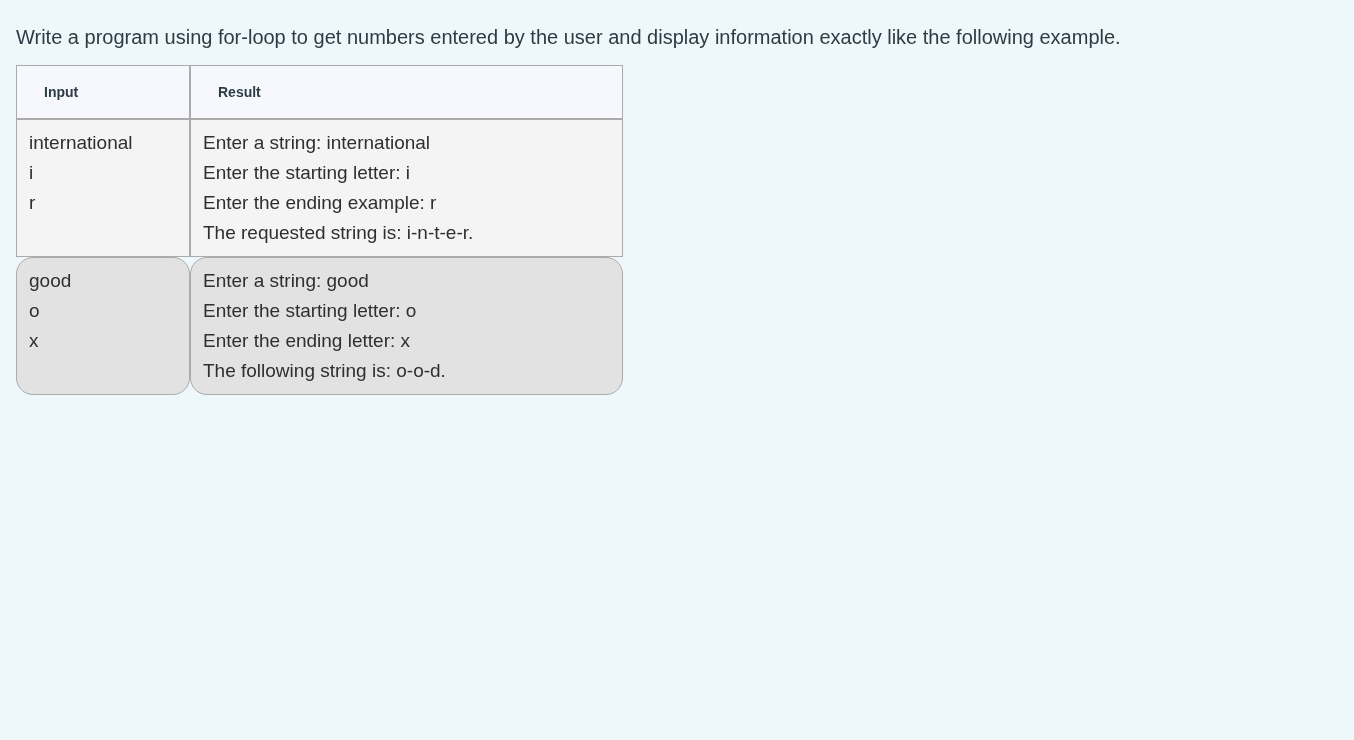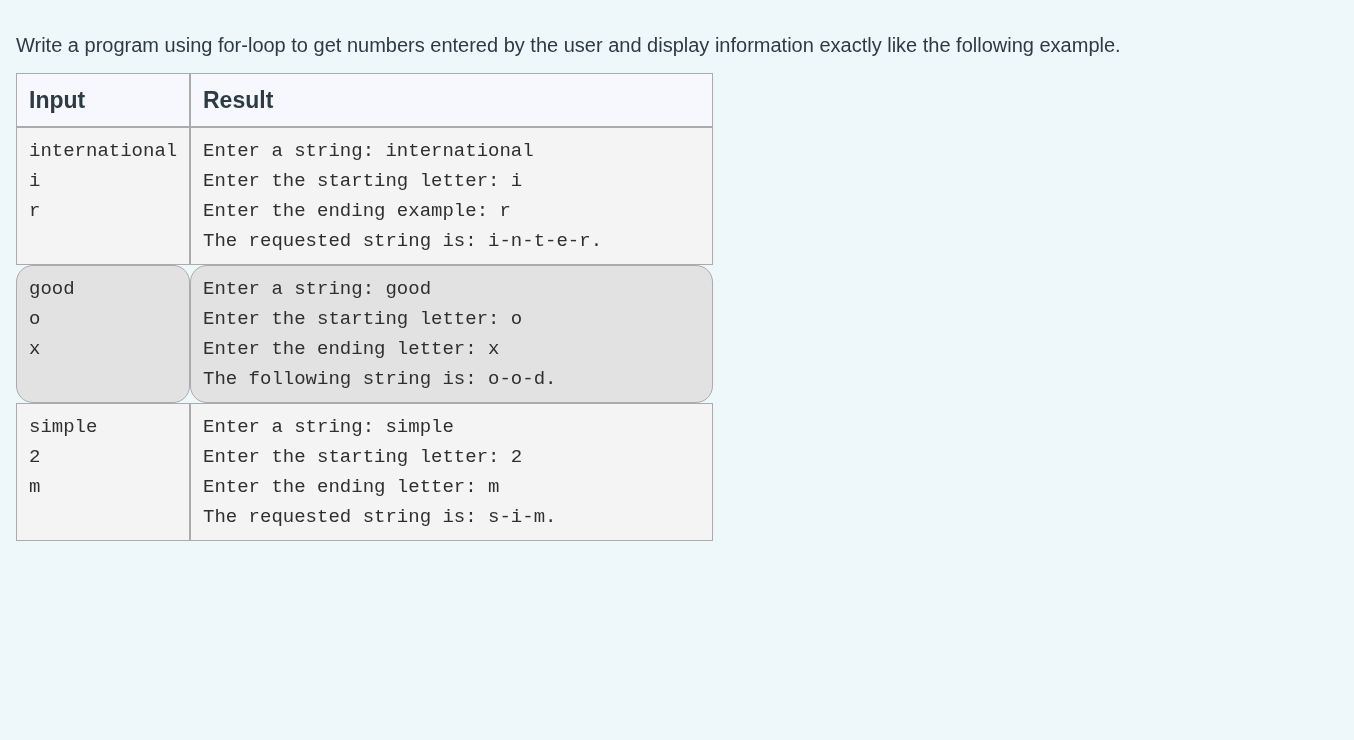--- a/index.html
+++ b/index.html
@@ -13,21 +13,21 @@
     background: var(--page-bg, #eef7fa);
     font-family: "Liberation Sans", sans-serif;
     color: var(--text-color, #2d3b45);
     padding: 16px;
     overflow: hidden;
   }
 
   .question-text {
     font-size: 20px;
     line-height: 27px;
-    margin: 16px 0 14px 0;
+    margin: 8px 0 14px 0;
   }
 
   .example-label {
     font-size: 20px;
     line-height: 27px;
     font-weight: 700;
     margin: 0 0 16px 0;
   }
 
   table.examples {
@@ -39,33 +39,33 @@
 
   table.examples th,
   table.examples td {
     border: 1px solid var(--border-color, #ababab);
     vertical-align: top;
     text-align: left;
   }
 
   table.examples th {
     background: var(--header-bg, #f6f8fd);
-    font-size: 23px;
+    font-size: 14px;
     font-weight: 700;
     line-height: 26px;
-    padding: 13px 12px;
+    padding: 13px 27px;
     color: var(--text-color, #2d3b45);
     margin-left: 37px;
   }
 
   th.col-input  { width: 174px; }
-  th.col-result { width: 523px; }
+  th.col-result { width: 433px; }
 
   table.examples td {
-    font-family: Liberation Mono, monospace;
+    font-family: Liberation Sans, sans-serif;
     font-size: 19px;
     line-height: 30px;
     padding: 8px 12px;
     color: var(--mono-color, #2f2f2f);
     white-space: nowrap;
     overflow: hidden;
   }
 
   tr.row-light td { background: var(--row-light, #f4f4f4); }
   tr.row-dark  td { background: var(--row-dark, #e2e2e2); border-radius: 17px; }
@@ -105,29 +105,16 @@
             <div>o</div>
             <div>x</div>
           </td>
           <td>
             <div>Enter a string: good</div>
             <div>Enter the starting letter: o</div>
             <div>Enter the ending letter: x</div>
             <div>The following string is: o-o-d.</div>
           </td>
         </tr>
-        <tr class="row-light">
-          <td>
-            <div>simple</div>
-            <div>2</div>
-            <div>m</div>
-          </td>
-          <td>
-            <div>Enter a string: simple</div>
-            <div>Enter the starting letter: 2</div>
-            <div>Enter the ending letter: m</div>
-            <div>The requested string is: s-i-m.</div>
-          </td>
-        </tr>
       </tbody>
   </table>
 
 </div>
 
 </body></html>

